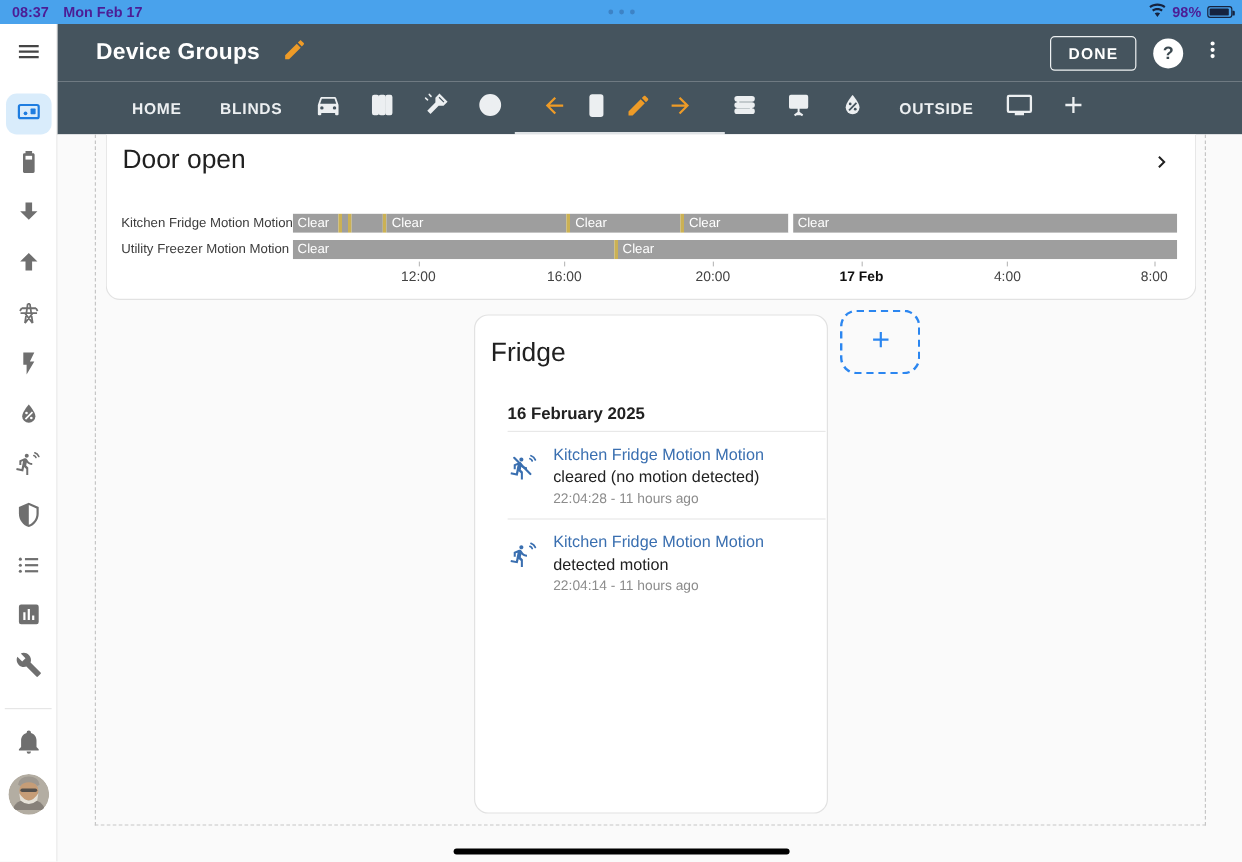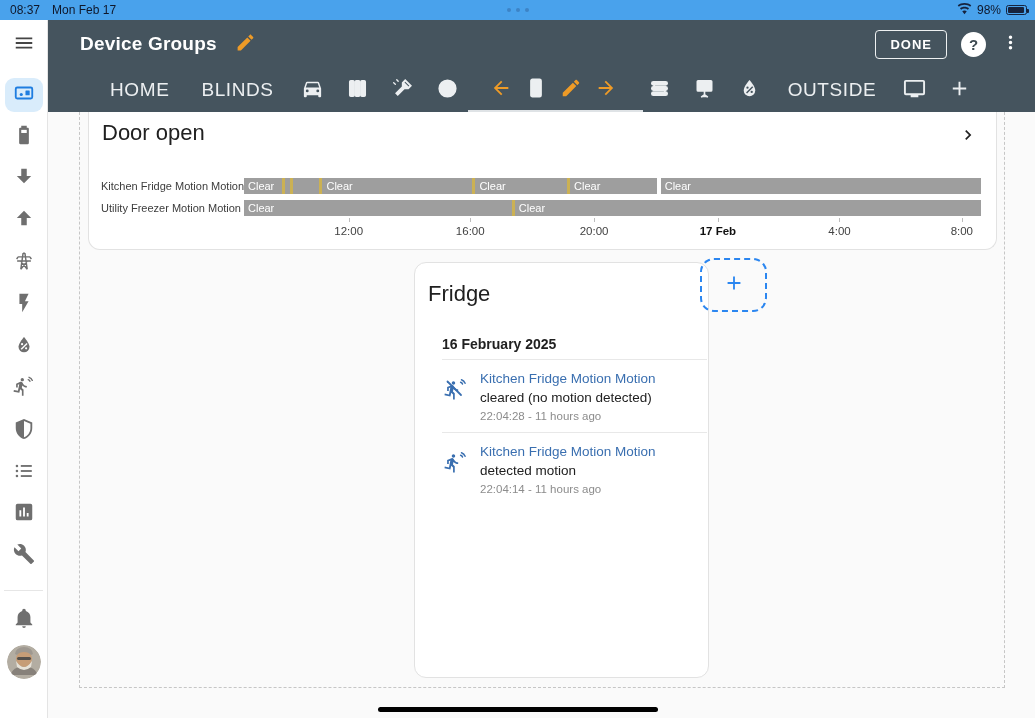--- a/index.html
+++ b/index.html
@@ -1,20 +1,20 @@
 <!DOCTYPE html>
 <html><head>
 <meta charset="utf-8">
 <style>
   * { margin:0; padding:0; box-sizing:border-box; }
   html,body { width:1035px; height:718px; overflow:hidden; font-family:"Liberation Sans", sans-serif; background:#fafafa; }
   #app { position:relative; width:1035px; height:718px; }
 
   
-  .statusbar { position:absolute; left:0; top:0; width:100%; height:20px; background:#49a2ec; color:#0f172a; font-size:12px; font-weight:normal; display:flex; align-items:center; }
+  .statusbar { position:absolute; left:0; top:0; width:100%; height:20px; background:#49a2ec; color:#4c1d95; font-size:12px; font-weight:bold; display:flex; align-items:center; }
   .sb-left { position:absolute; left:10px; display:flex; gap:12px; }
   .sb-dots { position:absolute; left:50%; transform:translateX(-50%); display:flex; gap:5px; }
   .sb-dots i { width:4px; height:4px; border-radius:50%; background:#3d83c6; }
   .sb-right { position:absolute; right:8px; display:flex; align-items:center; gap:5px; }
   .batt { width:21px; height:10px; border:1px solid #16233e; border-radius:2.5px; position:relative; }
   .batt::after { content:""; position:absolute; right:-3px; top:2.5px; width:2px; height:4px; background:#16233e; border-radius:0 1px 1px 0; }
   .batt i { position:absolute; left:1px; top:1px; bottom:1px; width:16px; background:#16233e; border-radius:1px; }
 
   
   .sidebar { position:absolute; left:0; top:20px; bottom:0; width:48px; background:#fff; border-right:1px solid #e4e4e4; }
@@ -30,21 +30,21 @@
   .app-title { margin-left:32px; font-size:19px; font-weight:bold; letter-spacing:0.2px; }
   .title-edit { margin-left:18px; display:flex; cursor:pointer; }
   .appbar-right { position:absolute; right:14px; display:flex; align-items:center; gap:14px; }
   .done-btn { border:1px solid #eef1f2; border-radius:4px; padding:6px 14px; font-size:13px; font-weight:bold; letter-spacing:1px; color:#fff; background:transparent; cursor:pointer;margin-left:23px; }
   .help-btn { width:25px; height:25px; border-radius:50%; background:#fff; color:#3c4950; font-size:15px; font-weight:bold; display:flex; align-items:center; justify-content:center; cursor:pointer; }
   .menu-btn { display:flex; cursor:pointer; }
 
   
   .tabbar { position:absolute; left:48px; top:68px; right:0; height:44px; background:#45545e; display:flex; align-items:center; padding-left:46px; }
   .tab { height:44px; display:flex; align-items:center; justify-content:center; cursor:pointer; color:#eceff1; }
-  .tab-text { font-size:19px; font-weight:normal; letter-spacing:0.6px; padding:0 16px; }
+  .tab-text { font-size:13px; font-weight:bold; letter-spacing:0.6px; padding:0 16px; }
   .tab-icon { width:45px; }
   .tab svg { width:23px; height:23px; fill:#eceff1; }
   .tab-active { position:relative; display:flex; gap:13px; align-items:center; padding:0 12px; margin:0 8px; height:44px; }
   .tab-active svg { width:22px; height:22px; }
   .tab-active .orange svg { fill:#ee9b27; }
   .tab-underline { position:absolute; left:-10px; right:-14px; bottom:0; height:2px; background:#dfe3e6; }
 
   
   .content { position:absolute; left:48px; top:112px; right:0; bottom:0; background:#fafafa; }
   .edit-outline { position:absolute; left:31px; top:0; width:926px; height:576px; border-left:1px dashed #c6c6c6; border-right:1px dashed #c6c6c6; border-bottom:1px dashed #c6c6c6; pointer-events:none; }
@@ -66,21 +66,21 @@
   .seg-active { background:#cbb154; }
   .seg-gap { background:#fff; }
   .seg span { display:block; color:#fff; font-size:11px; line-height:16px; padding-left:4px; white-space:nowrap; }
   .tl-axis { position:absolute; left:155px; right:15px; top:106px; height:28px; }
   .tick { position:absolute; top:0; width:1px; height:4px; background:#bdbdbd; }
   .tick-label { position:absolute; top:7px; transform:translateX(-50%); font-size:11.5px; color:#424242; white-space:nowrap; }
   .tick-label.strong { font-weight:bold; color:#101010; }
 
   
   #freezer-card { left:40px; top:150px; width:297px; height:416px; }
-  #fridge-card  { left:366px; top:150px; width:295px; height:416px; }
+  #fridge-card  { left:347px; top:150px; width:295px; height:416px; }
   #freezer-card .card-title, #fridge-card .card-title { position:absolute; left:13px; top:18px; }
   .empty-text { position:absolute; top:80px; left:0; right:0; text-align:center; font-size:13.5px; color:#757575; }
   .date-header { position:absolute; left:27px; top:73px; font-size:14px; font-weight:bold; color:#212121; }
   .entries { position:absolute; left:0; right:0; top:96px; }
   .entry-div { height:1px; background:#e8e8e8; margin-left:27px; margin-right:1px; }
   .entry { display:flex; padding:10px 14px 10px 29px; gap:10px; }
   .entry-icon { width:26px; padding-top:8px; }
   .entry-icon svg { width:24px; height:24px; fill:#3a6fb0; stroke:#3a6fb0; }
   .entry-name { font-size:13.5px; color:#3a6fb0; cursor:pointer; line-height:1.4; }
   .entry-action { font-size:13.5px; color:#212121; line-height:1.4; }

